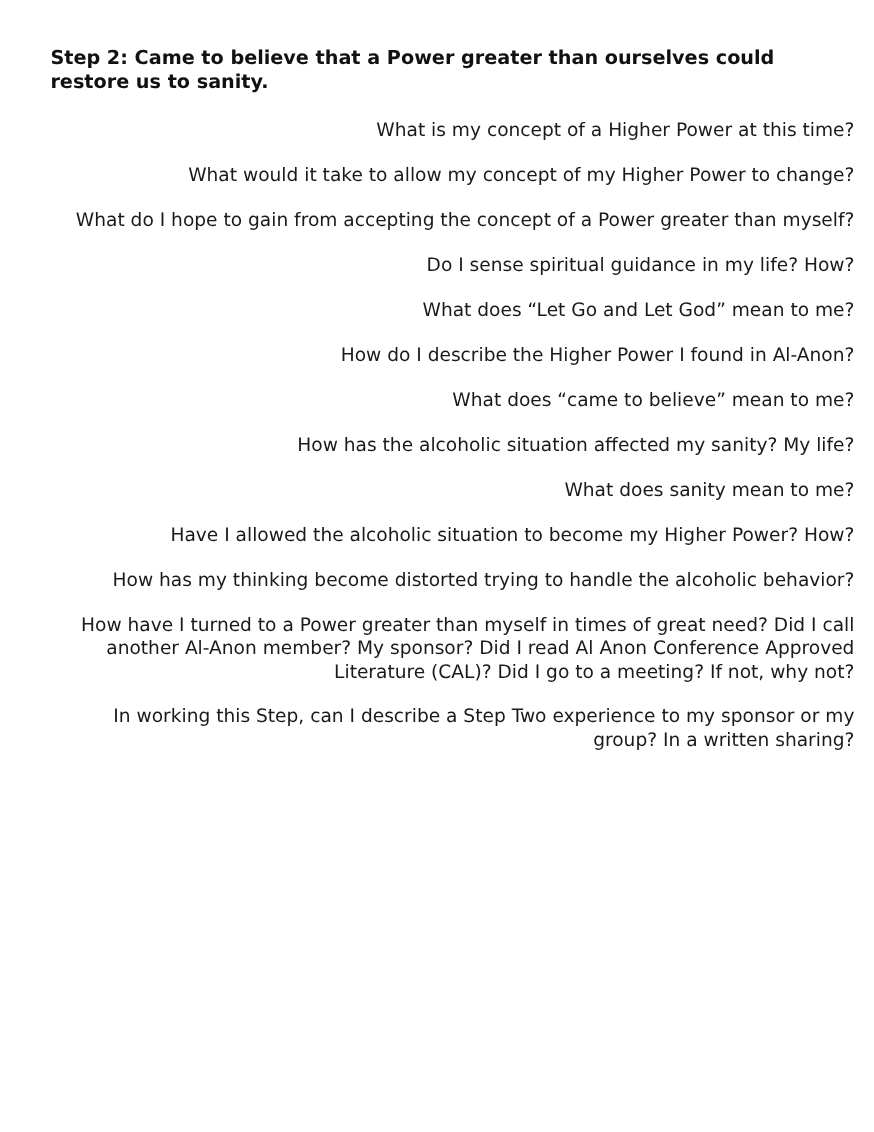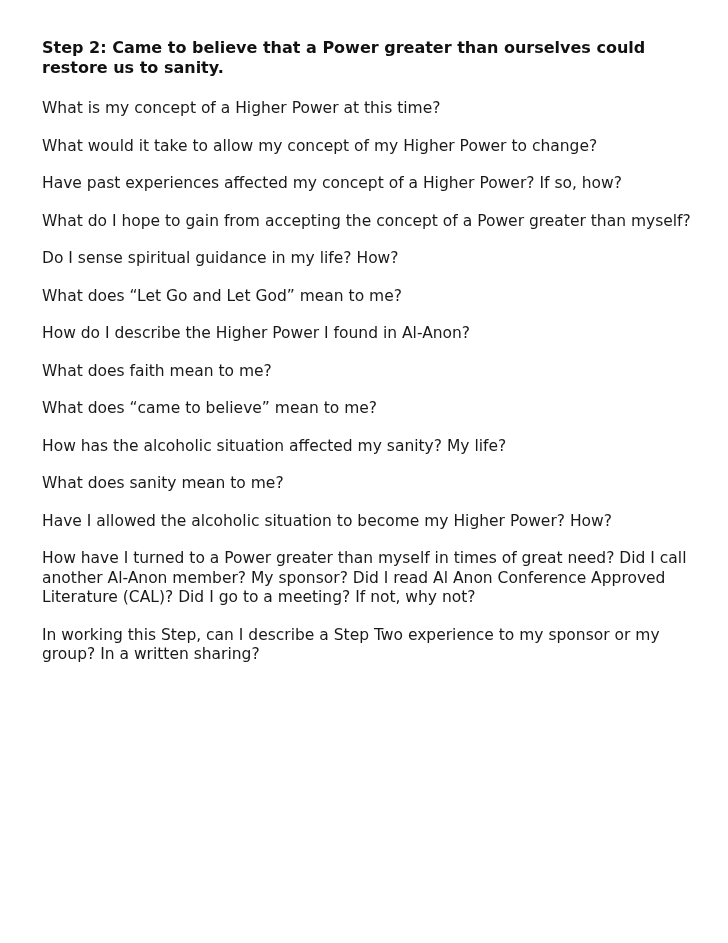--- a/index.html
+++ b/index.html
@@ -26,34 +26,34 @@
     font-weight: 700;
     line-height: 20px;
     margin: 0 0 21px 0;
     color: #111111;
   }
   .q {
     font-size: 15.5px;
     font-weight: 400;
     line-height: 19.5px;
     margin: 0 0 18px 0;
+    text-align: right;
   }
 </style>
 </head>
 <body>
 
 <main class="page">
   <h1 class="heading">Step 2: Came to believe that a Power greater than ourselves could restore us to sanity.</h1>
   <p class="q">What is my concept of a Higher Power at this time?</p>
   <p class="q">What would it take to allow my concept of my Higher Power to change?</p>
-  <p class="q">Have past experiences affected my concept of a Higher Power? If so, how?</p>
   <p class="q">What do I hope to gain from accepting the concept of a Power greater than myself?</p>
   <p class="q">Do I sense spiritual guidance in my life? How?</p>
   <p class="q">What does “Let Go and Let God” mean to me?</p>
   <p class="q">How do I describe the Higher Power I found in Al-Anon?</p>
-  <p class="q">What does faith mean to me?</p>
   <p class="q">What does “came to believe” mean to me?</p>
   <p class="q">How has the alcoholic situation affected my sanity? My life?</p>
   <p class="q">What does sanity mean to me?</p>
   <p class="q">Have I allowed the alcoholic situation to become my Higher Power? How?</p>
+  <p class="q">How has my thinking become distorted trying to handle the alcoholic behavior?</p>
   <p class="q">How have I turned to a Power greater than myself in times of great need? Did I call another Al-Anon member? My sponsor? Did I read Al Anon Conference Approved Literature (CAL)? Did I go to a meeting? If not, why not?</p>
   <p class="q">In working this Step, can I describe a Step Two experience to my sponsor or my group? In a written sharing?</p>
 </main>
 
 </body></html>

